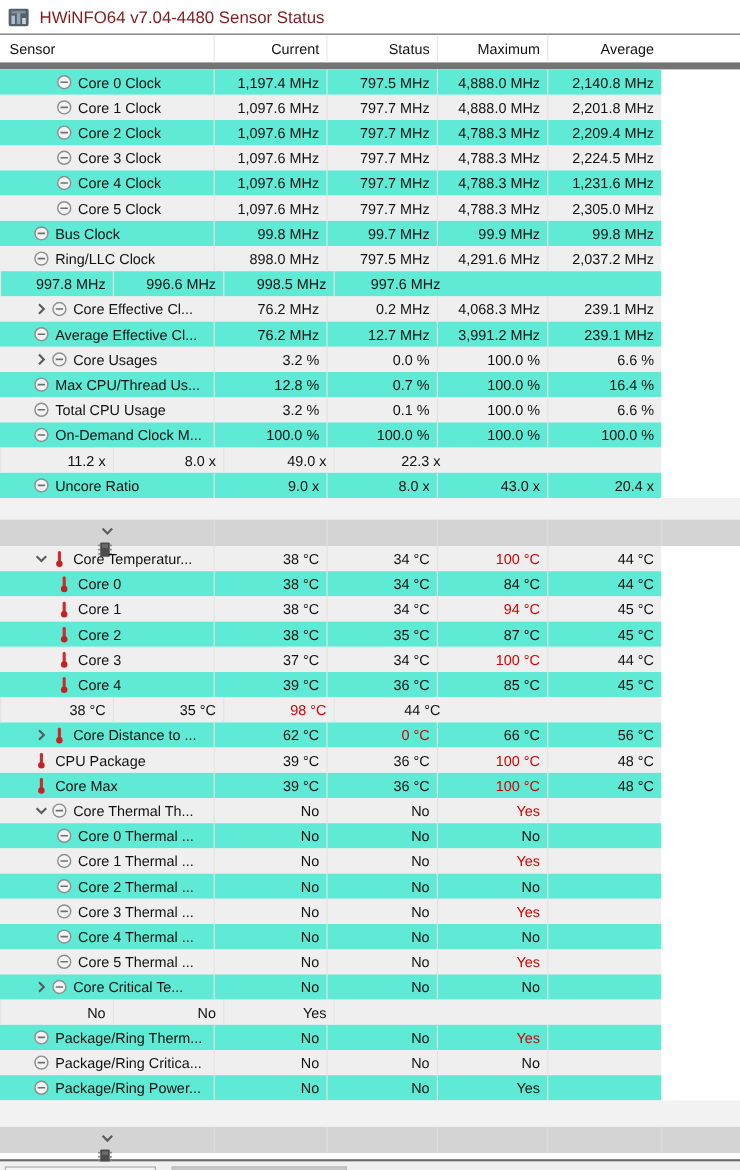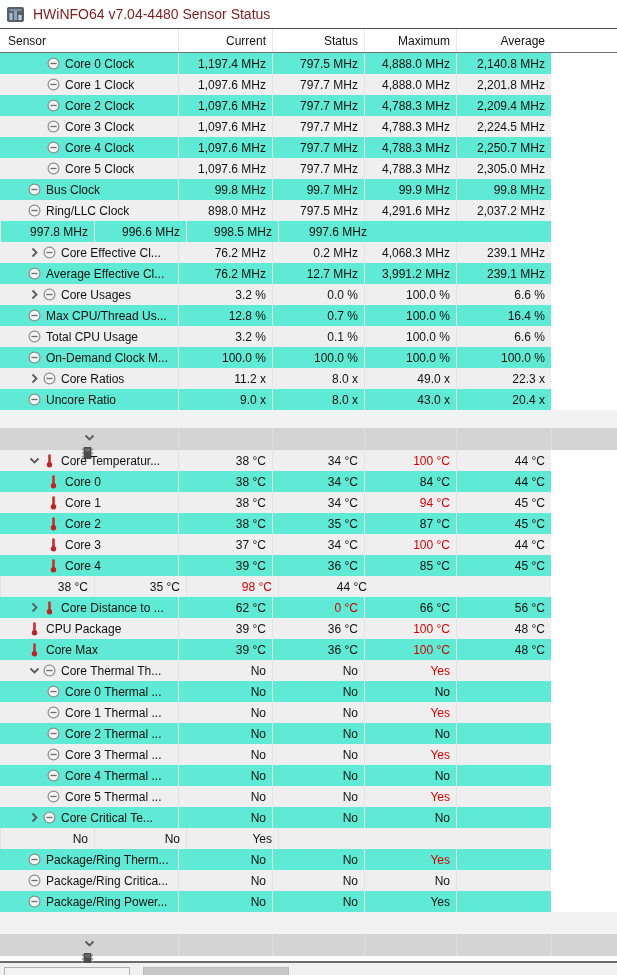--- a/index.html
+++ b/index.html
@@ -1,21 +1,21 @@
 <!DOCTYPE html>
 <html><head>
 <meta charset="utf-8">
 <style>
   html,body{margin:0;padding:0;background:#fff;}
   body{width:617px;height:975px;overflow:hidden;font-family:"Liberation Sans","DejaVu Sans",sans-serif;color:#111;-webkit-font-smoothing:antialiased;}
   .titlebar{height:28px;display:flex;align-items:center;padding-left:7px;background:#fff;}
   .titlebar .app-ico{width:17px;height:15px;margin-right:9px;flex:0 0 auto;}
   .titlebar .ttl{font-size:14px;color:#7f1d1d;white-space:nowrap;}
   .titleline{height:0;border-bottom:1px solid #4f4f4f;}
-  .hdr{height:23px;display:flex;align-items:center;font-size:12px;background:#fff;border-bottom:1px solid #737373;}
+  .hdr{height:23px;display:flex;align-items:center;font-size:12px;background:#fff;border-bottom:6px solid #737373;}
   .hdr .hc{box-sizing:border-box;height:100%;display:flex;align-items:center;}
   .hdr .hc.sensor{width:178px;padding-left:8px;}
   .hdr .hc.val{justify-content:flex-end;padding-right:6px;border-left:1px solid #e9e9e9;}
   .w-cur{width:94px;}.w-min{width:92px;}.w-max{width:92px;}.w-avg{width:95px;}
   .rows{background:#fff;}
   .row{height:21px;display:flex;align-items:center;font-size:12px;width:551px;background:#5eead4;}
   .row.shade{background:#efefef;}
   .scell{box-sizing:border-box;width:178px;height:100%;display:flex;align-items:center;overflow:hidden;white-space:nowrap;}
   .vcell{box-sizing:border-box;height:100%;display:flex;align-items:center;justify-content:flex-end;padding-right:6px;border-left:1px solid #e3e3e3;white-space:nowrap;}
   .vcell.red{color:#d40000;}
@@ -134,21 +134,21 @@
           <svg width="13" height="13" viewBox="0 0 13 13">
             <circle cx="6.5" cy="6.5" r="5.4" fill="#f4f4f4" stroke="#8e8e8e" stroke-width="1.2"></circle>
             <line x1="3.4" y1="6.5" x2="9.6" y2="6.5" stroke="#6f6f6f" stroke-width="1.3"></line>
           </svg>
         </span>
         <span class="lbl">Core 4 Clock</span>
       </div>
       <div class="vcell w-cur">1,097.6 MHz</div>
       <div class="vcell w-min">797.7 MHz</div>
       <div class="vcell w-max">4,788.3 MHz</div>
-      <div class="vcell w-avg">2,250.7 MHz</div>
+      <div class="vcell w-avg">1,231.6 MHz</div>
     </div>
     <div class="row shade">
       <div class="scell">
         <span class="sp sp-child"></span>
         <span class="ico">
           <svg width="13" height="13" viewBox="0 0 13 13">
             <circle cx="6.5" cy="6.5" r="5.4" fill="#f4f4f4" stroke="#8e8e8e" stroke-width="1.2"></circle>
             <line x1="3.4" y1="6.5" x2="9.6" y2="6.5" stroke="#6f6f6f" stroke-width="1.3"></line>
           </svg>
         </span>
@@ -297,35 +297,20 @@
           </svg>
         </span>
         <span class="lbl">On-Demand Clock M...</span>
       </div>
       <div class="vcell w-cur">100.0 %</div>
       <div class="vcell w-min">100.0 %</div>
       <div class="vcell w-max">100.0 %</div>
       <div class="vcell w-avg">100.0 %</div>
     </div>
     <div class="row shade">
-      <div class="scell">
-        <span class="sp sp-parent"></span>
-        <span class="chev">
-          <svg width="11" height="11" viewBox="0 0 11 11">
-            <polyline points="3.5,1.5 7.5,5.5 3.5,9.5" fill="none" stroke="#5c5c5c" stroke-width="1.8"></polyline>
-          </svg>
-        </span>
-        <span class="ico">
-          <svg width="13" height="13" viewBox="0 0 13 13">
-            <circle cx="6.5" cy="6.5" r="5.4" fill="#f4f4f4" stroke="#8e8e8e" stroke-width="1.2"></circle>
-            <line x1="3.4" y1="6.5" x2="9.6" y2="6.5" stroke="#6f6f6f" stroke-width="1.3"></line>
-          </svg>
-        </span>
-        <span class="lbl">Core Ratios</span>
-      </div>
       <div class="vcell w-cur">11.2 x</div>
       <div class="vcell w-min">8.0 x</div>
       <div class="vcell w-max">49.0 x</div>
       <div class="vcell w-avg">22.3 x</div>
     </div>
     <div class="row">
       <div class="scell">
         <span class="sp sp-top"></span>
         <span class="ico">
           <svg width="13" height="13" viewBox="0 0 13 13">

